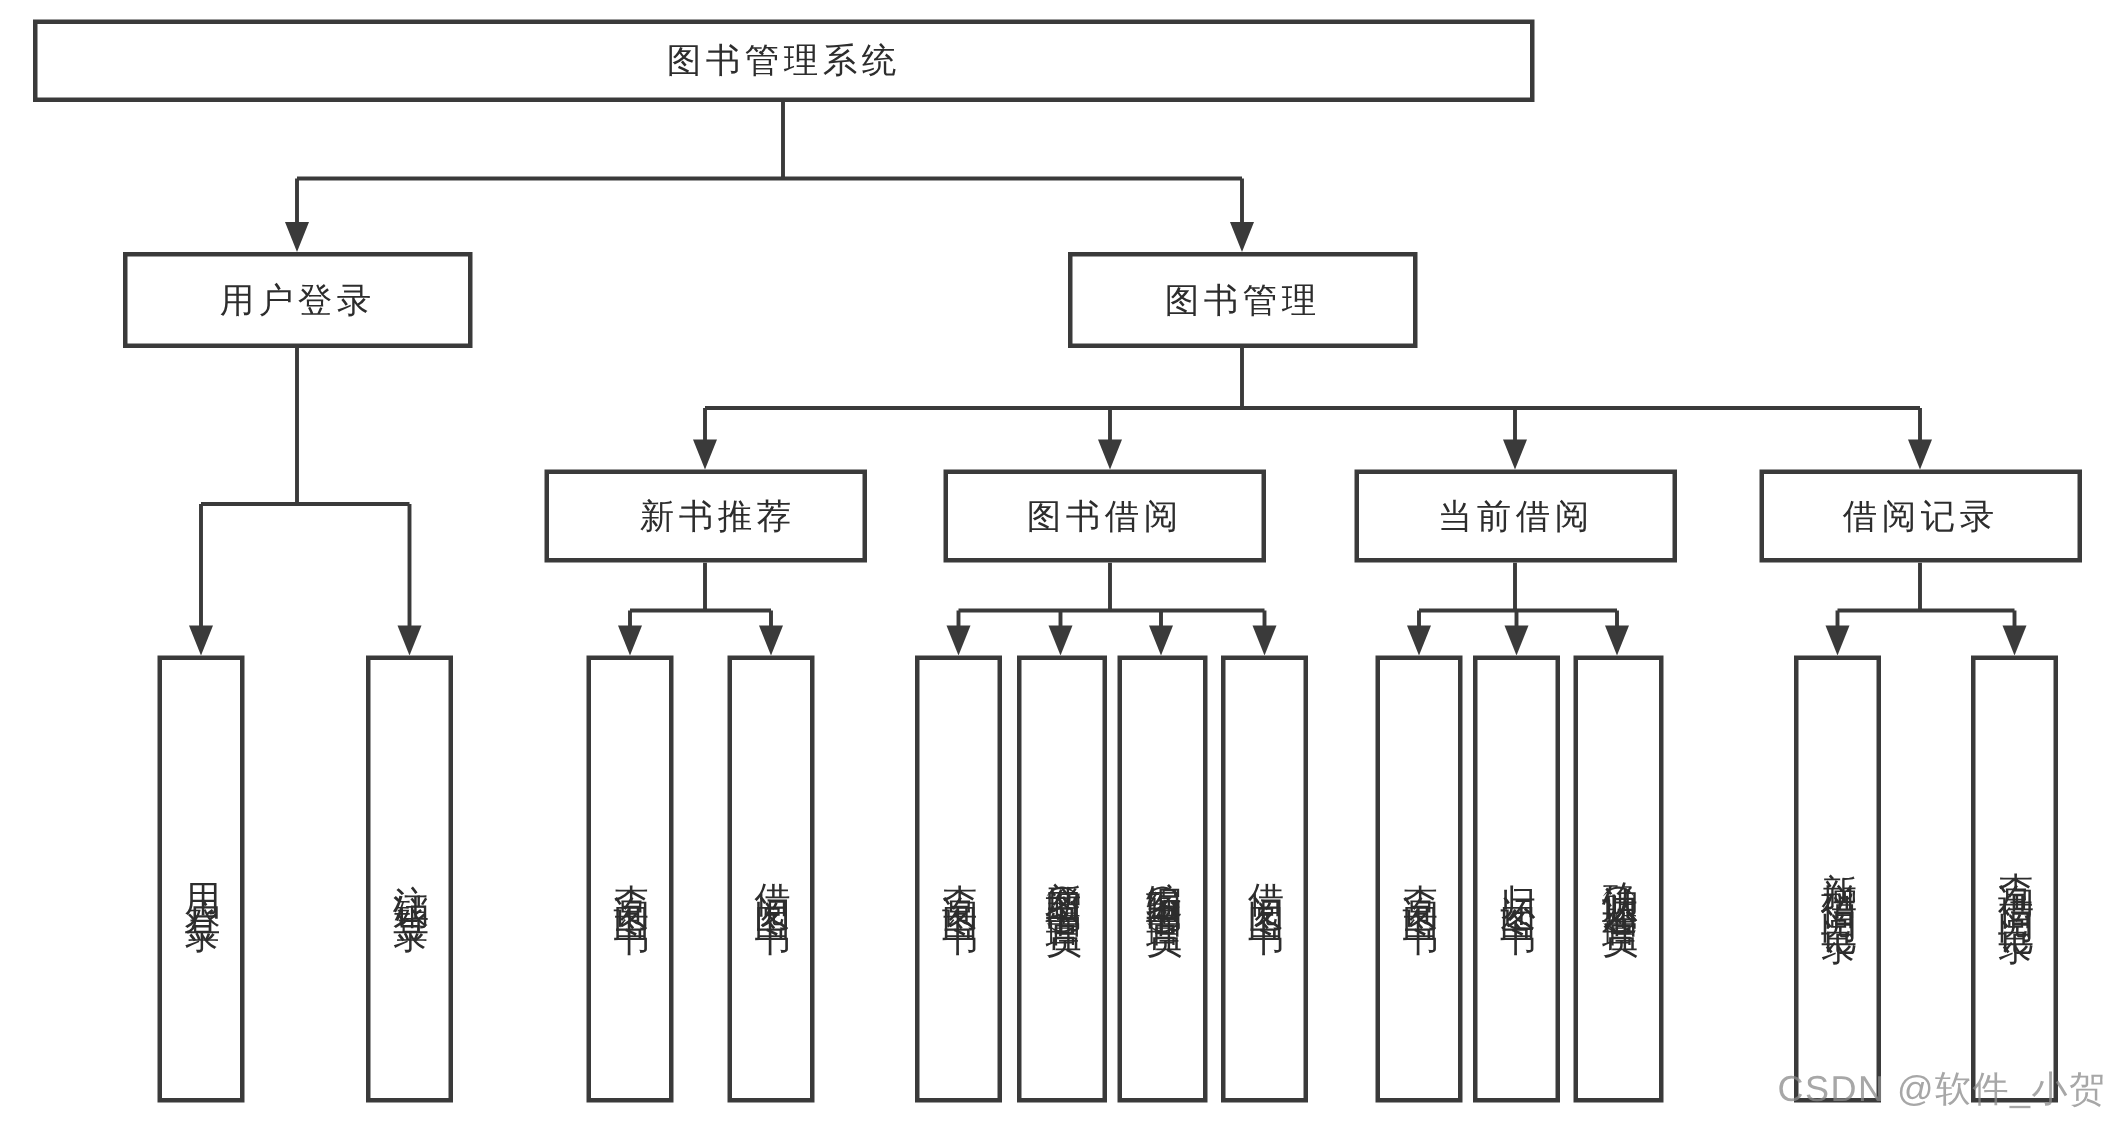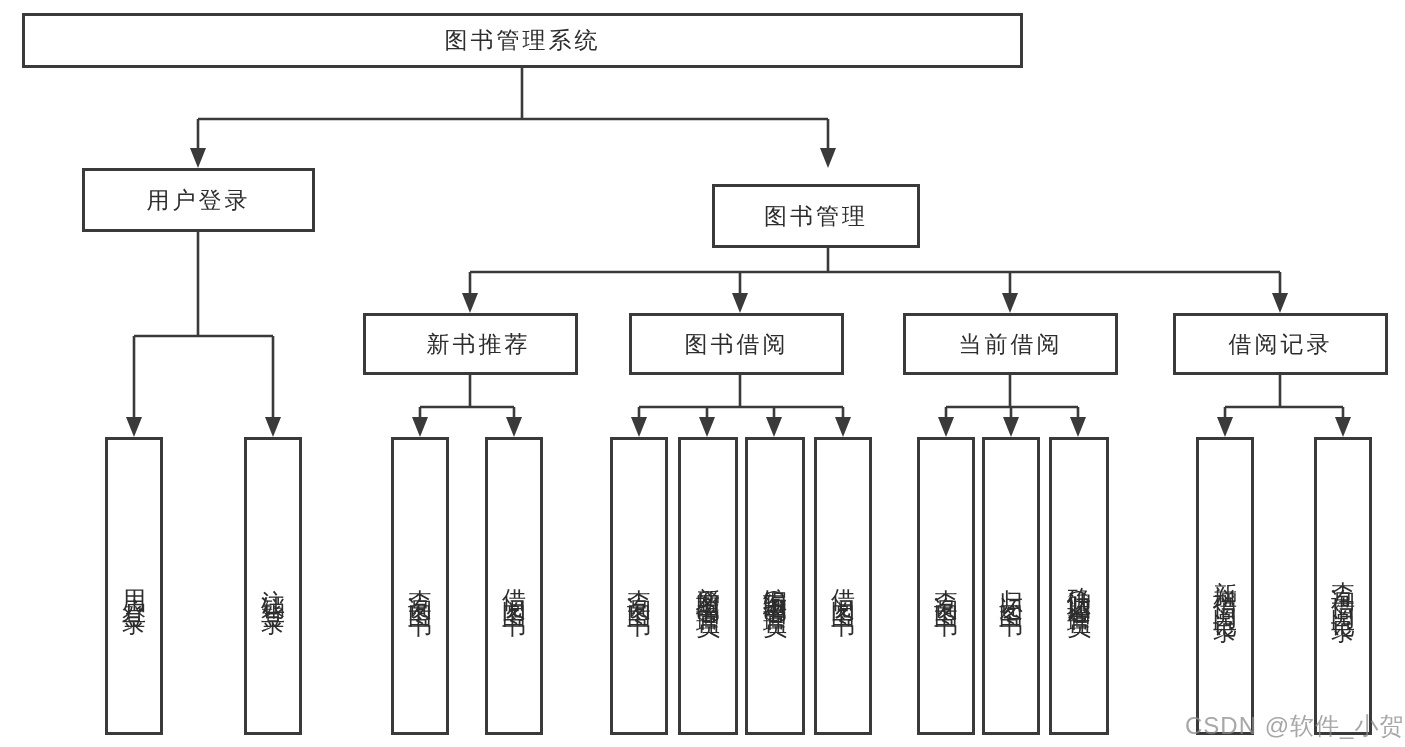--- a/index.html
+++ b/index.html
@@ -20,21 +20,21 @@
     display:flex;align-items:center;justify-content:center;
   }
   .hlabel{
     font-size:23px;
     letter-spacing:3px;
     color:var(--text,#2d2d2d);
     white-space:nowrap;
   }
   .root{left:22px;top:13px;width:1001px;height:55px;}
   .lvl1a{left:82px;top:168px;width:233px;height:64px;}
-  .lvl1b{left:712px;top:184px;width:208px;height:64px;}
+  .lvl1b{left:712px;top:168px;width:233px;height:64px;}
   .lvl2{top:313px;width:215px;height:62px;}
   .l2a{left:363px;padding-left:16px;} .l2b{left:629px;} .l2c{left:903px;} .l2d{left:1173px;}
   .leaf{top:437px;width:58px;height:298px;}
   .vlabel{
     writing-mode:vertical-rl;
     text-orientation:mixed;
     font-size:24px;
     letter-spacing:8px;
     color:var(--text,#2d2d2d);
     line-height:1;

